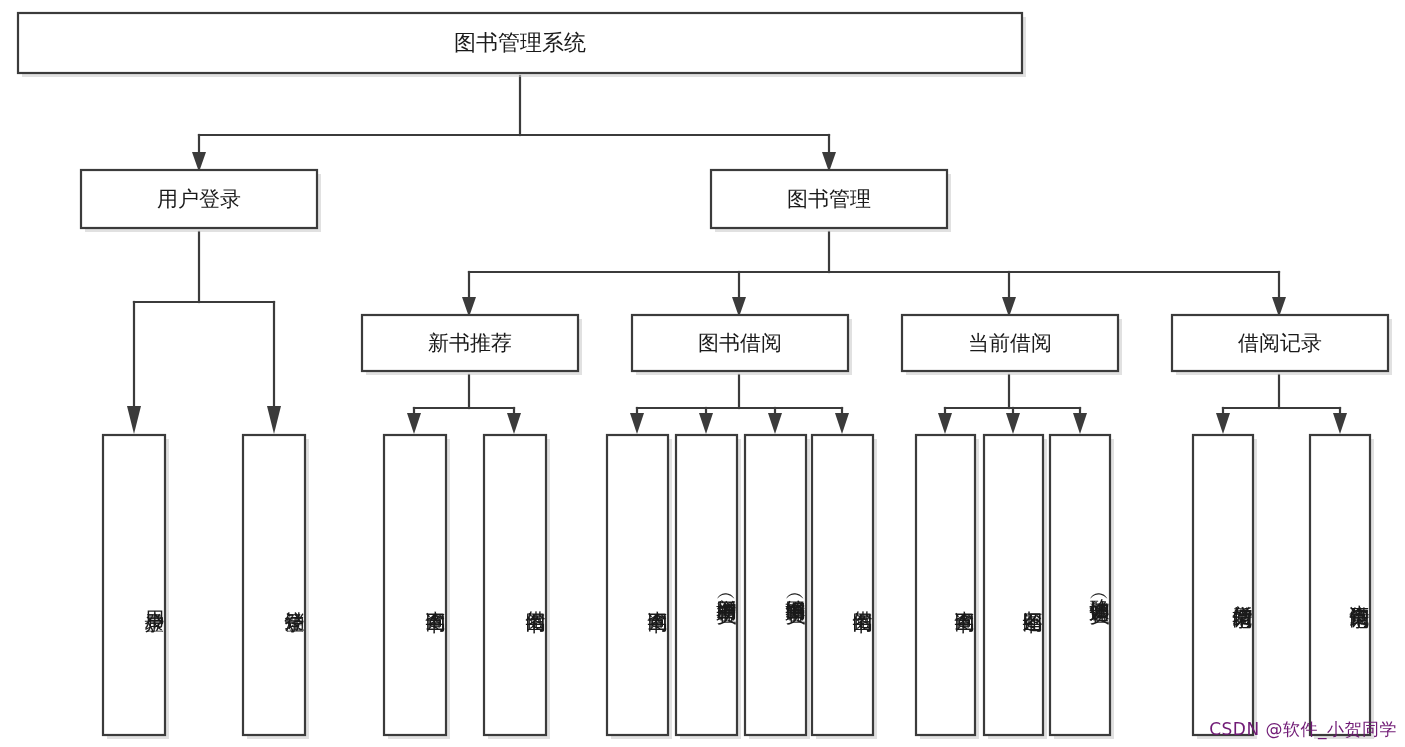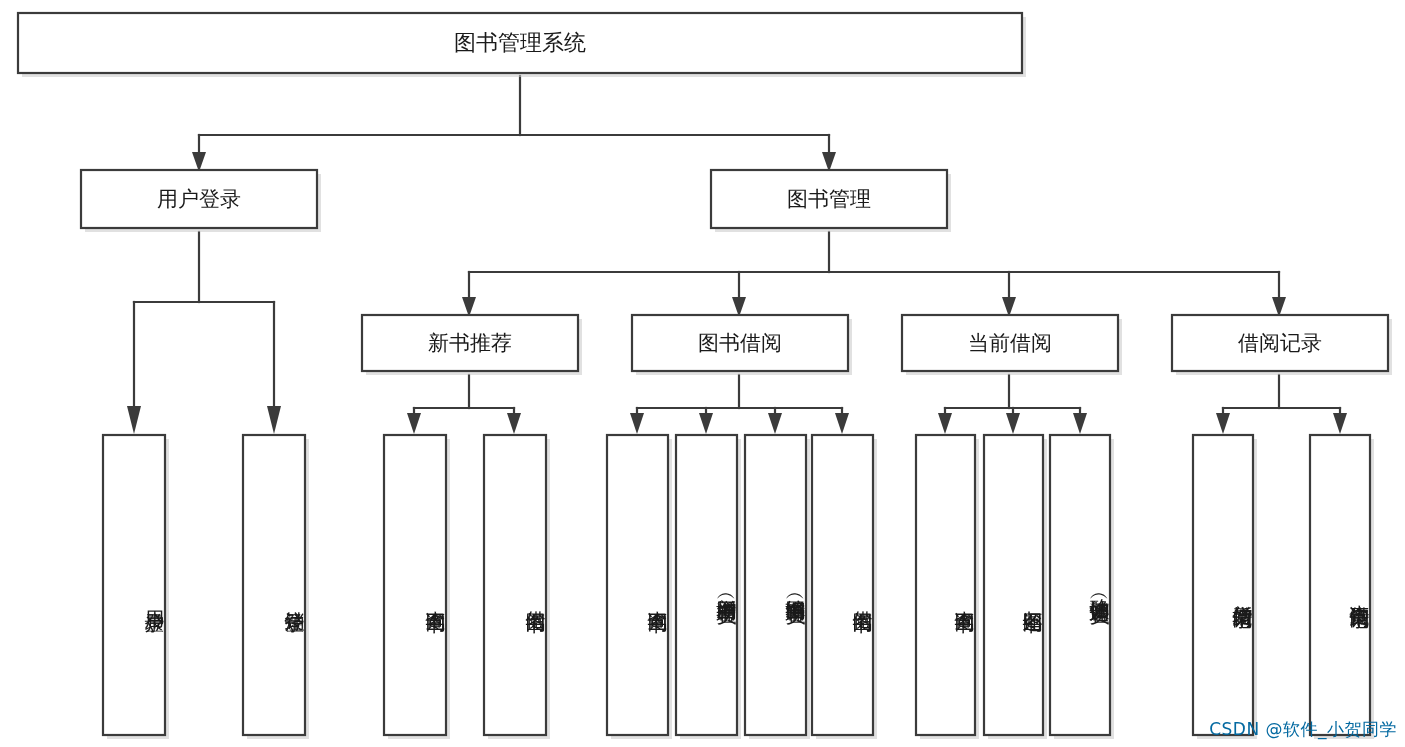--- a/index.html
+++ b/index.html
@@ -67,21 +67,21 @@
     text-align: center;
     white-space: pre-line;
     pointer-events: auto;
   }
   .watermark {
     position: absolute;
     right: 8px;
     bottom: 6px;
     font-family: "DejaVu Sans", "Liberation Sans", sans-serif;
     font-size: 17px;
-    color: #0369a1;
+    color: #701a75;
     letter-spacing: 0.5px;
     white-space: nowrap;
   }
 </style>
 </head>
 <body>
 
 <div id="diagram-root">
 
   <svg id="tree-svg" viewBox="0 0 1405 747">

